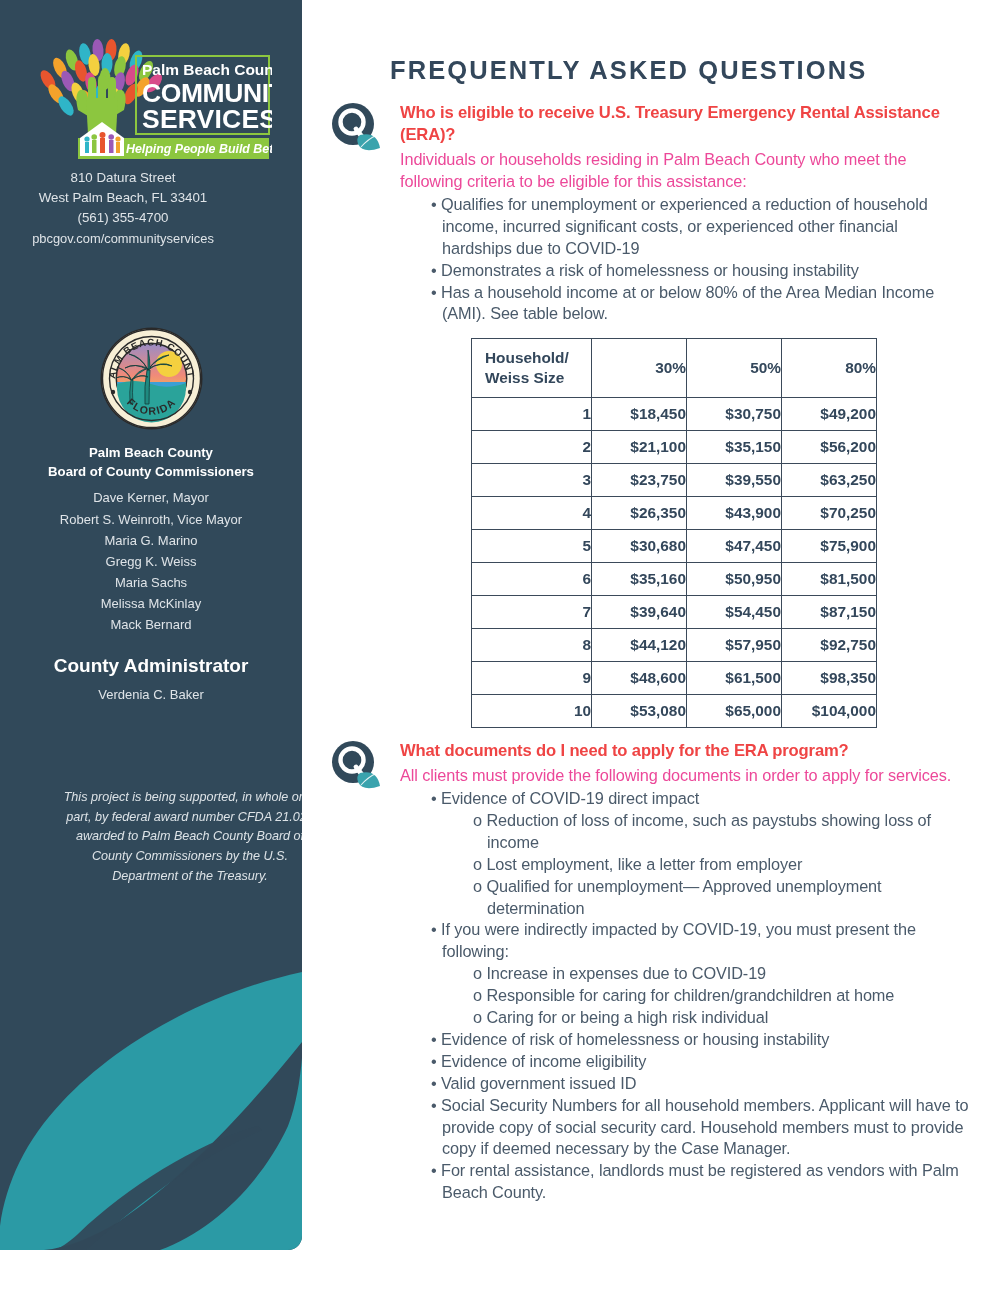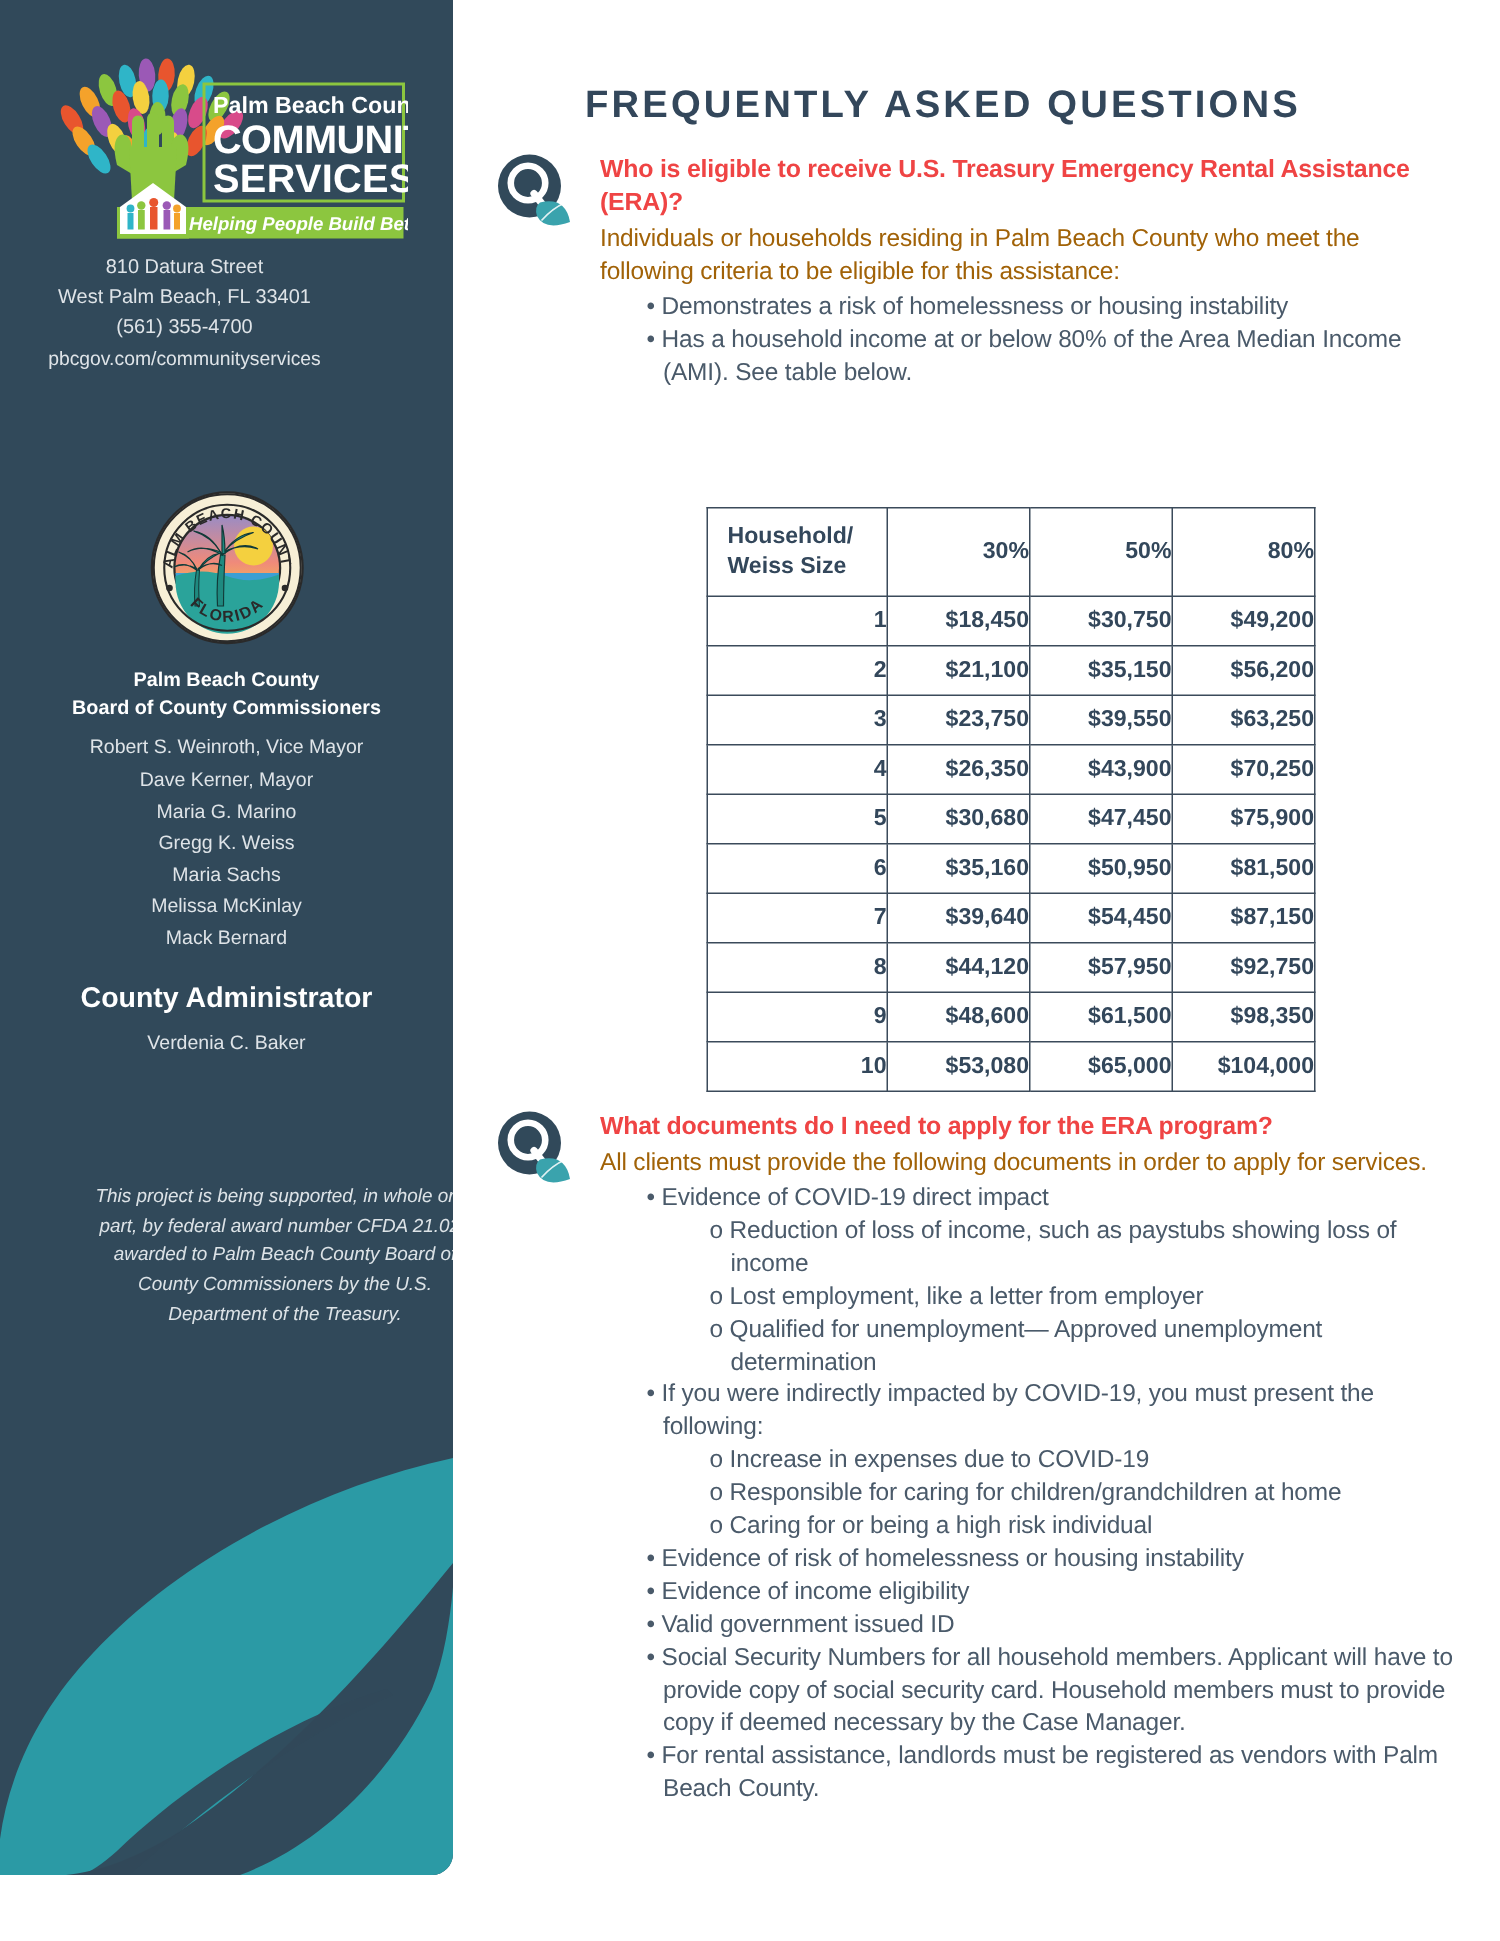--- a/index.html
+++ b/index.html
@@ -60,21 +60,21 @@
   .qicon { position: absolute; left: 0; top: 0; width: 52px; height: 52px; }
   .qicon svg { width: 52px; height: 52px; display: block; }
 
   .qbody { margin-left: 70px; }
 
   .qtext {
     font-size: 16.6px; font-weight: bold; color: #ef4444;
     line-height: 1.33; letter-spacing: -0.15px;
   }
   .atext {
-    font-size: 16.3px; color: #a16207; line-height: 1.345;
+    font-size: 16.3px; color: #ec4899; line-height: 1.345;
     letter-spacing: -0.1px; padding-top: 3px;
   }
 
   ul.lvl1 { list-style: none; padding-left: 31px; padding-top: 1px; }
   ul.lvl1 > li {
     font-size: 16.3px; color: #4a5a6a; line-height: 1.345;
     letter-spacing: -0.1px; text-indent: -11px; padding-left: 11px;
   }
   ul.lvl1 > li > .b::before { content: "\2022\00a0"; }
 
@@ -244,22 +244,22 @@
         <text font-family="Liberation Sans, sans-serif" font-size="10.6" font-weight="bold" fill="#2a2a2a" letter-spacing="1.4">
           <textPath href="#arcBot" startOffset="50%" text-anchor="middle">FLORIDA</textPath>
         </text>
       </svg>
     </div>
 
     <div class="board">
       <div class="bhead">Palm Beach County</div>
       <div class="bhead">Board of County Commissioners</div>
       <div style="height:6px"></div>
+      <div class="bname">Dave Kerner, Mayor</div>
       <div class="bname">Robert S. Weinroth, Vice Mayor</div>
-      <div class="bname">Dave Kerner, Mayor</div>
       <div class="bname">Maria G. Marino</div>
       <div class="bname">Gregg K. Weiss</div>
       <div class="bname">Maria Sachs</div>
       <div class="bname">Melissa McKinlay</div>
       <div class="bname">Mack Bernard</div>
       <div class="spacer"></div>
       <div class="chead">County Administrator</div>
       <div class="cname">Verdenia C. Baker</div>
     </div>
 
@@ -277,20 +277,21 @@
           <circle cx="22" cy="20" r="11.5" fill="none" stroke="#ffffff" stroke-width="4.4"></circle>
           <path d="M26,27 L33,36" stroke="#ffffff" stroke-width="4.8" stroke-linecap="round"></path>
           <path d="M30,33 Q47,29 50,46 Q33,52 28,42 Q26,36 30,33 Z" fill="#3aa3ad"></path>
           <path d="M31,45 Q38,37 47,33" stroke="#ffffff" stroke-width="1.1" fill="none" opacity="0.85"></path>
         </svg>
       </div>
       <div class="qbody">
         <div class="qtext">Who is eligible to receive U.S. Treasury Emergency Rental Assistance (ERA)?</div>
         <div class="atext">Individuals or households residing in Palm Beach County who meet the following criteria to be eligible for this assistance:</div>
         <ul class="lvl1">
+          <li><span class="b">Qualifies for unemployment or experienced a reduction of household income, incurred significant costs, or experienced other financial hardships due to COVID-19</span></li>
           <li><span class="b">Demonstrates a risk of homelessness or housing instability</span></li>
           <li><span class="b">Has a household income at or below 80% of the Area Median Income (AMI). See table below.</span></li>
         </ul>
       </div>
     </section>
 
     <div class="tbl-wrap">
       <table class="ami">
         <thead>
           <tr>

